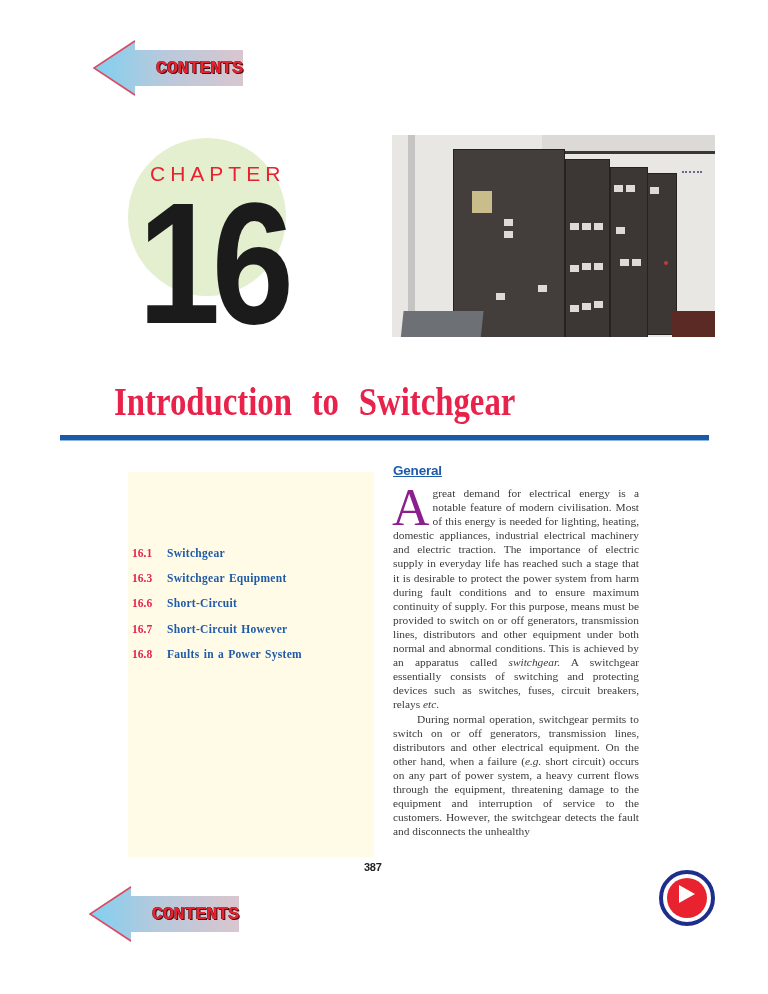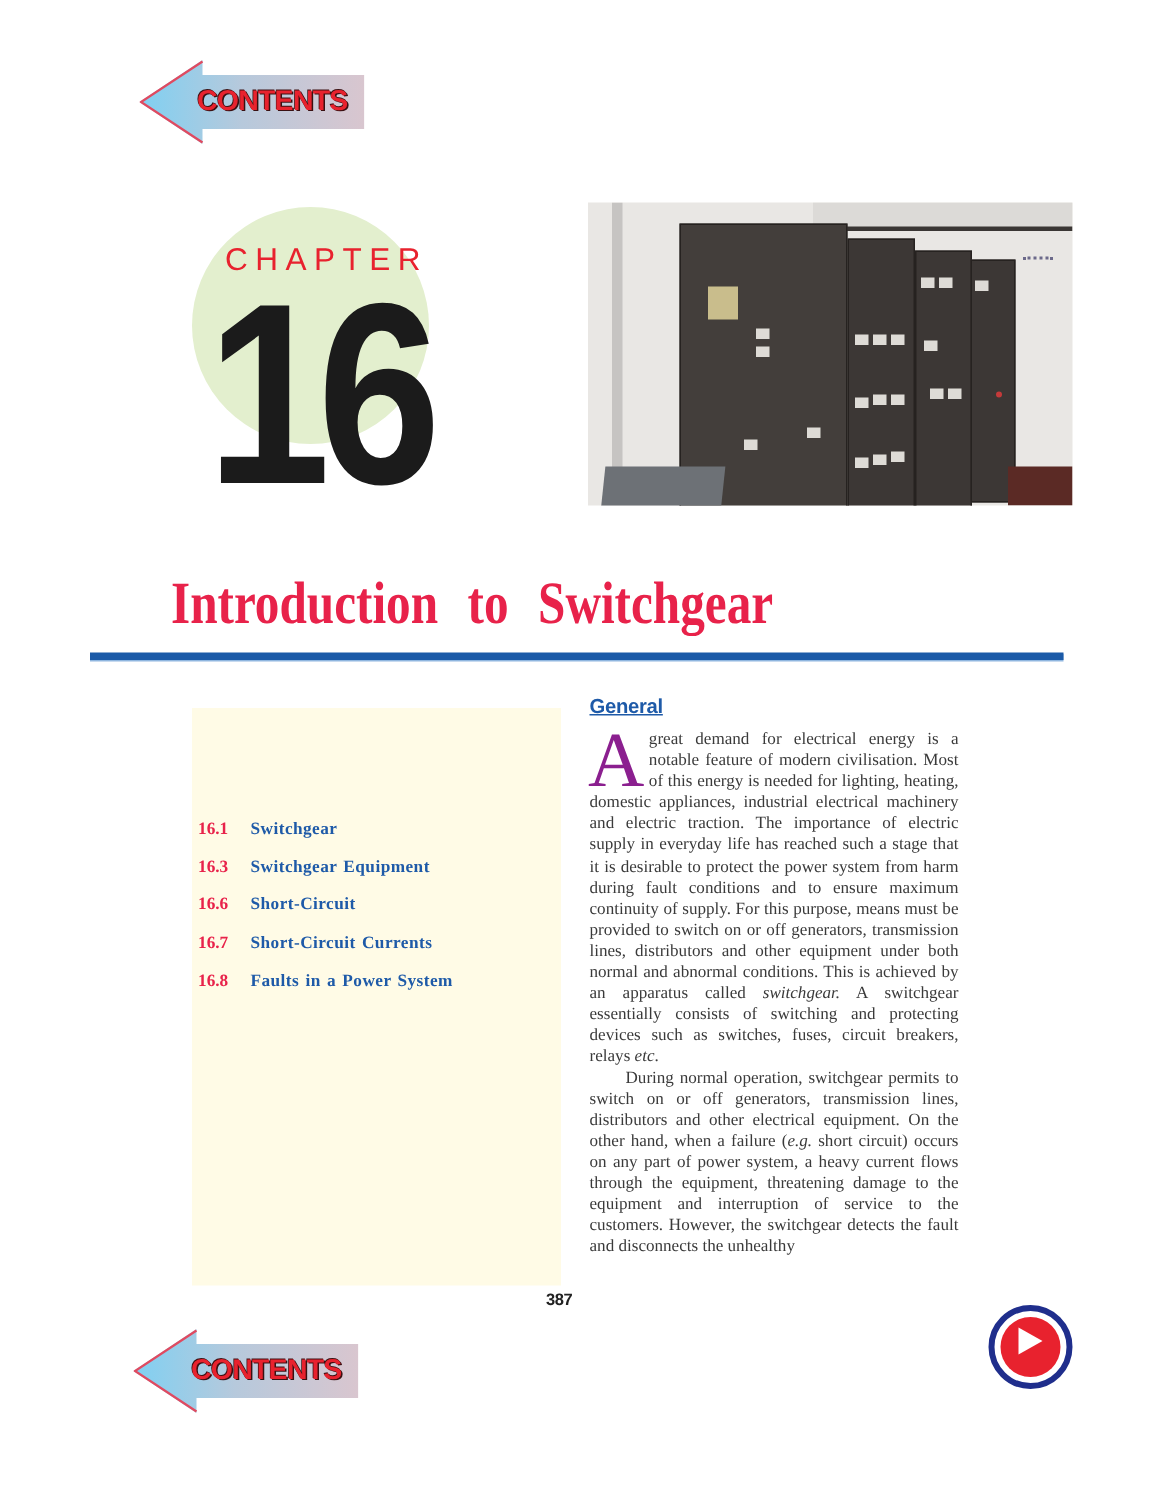--- a/index.html
+++ b/index.html
@@ -5,22 +5,22 @@
     html, body { margin: 0; padding: 0; background: #ffffff; }
     body { width: 768px; height: 994px; position: relative; overflow: hidden; font-family: "Liberation Serif", serif; }
 
     
     .contents-btn { position: absolute; width: 150px; height: 56px; cursor: pointer; }
     .contents-btn .arrow-shape { position: absolute; left: 0; top: 0; width: 150px; height: 56px;
       background: linear-gradient(90deg, #7fd0f2 0%, #b6c9dc 45%, #d9c6cf 100%);
       clip-path: polygon(0 50%, 28% 0, 28% 18%, 100% 18%, 100% 82%, 28% 82%, 28% 100%);
     }
     .contents-btn .arrow-outline { position: absolute; left: 0; top: 0; width: 150px; height: 56px; }
-    .contents-btn .label { position: absolute; left: 27px; top: 16px; width: 123px; text-align: center;
-      font-family: Liberation Sans, sans-serif; font-weight: 900; font-size: 19px; letter-spacing: -0.5px;
+    .contents-btn .label { position: absolute; left: 27px; top: 16px; width: 123px; text-align: right;
+      font-family: Liberation Mono, monospace; font-weight: 900; font-size: 19px; letter-spacing: -0.5px;
       color: #e8222e; text-shadow: 1px 1px 0 #3a1012, -0.4px -0.4px 0 #3a1012; line-height: 24px; }
 
     
     .chapter-circle { position: absolute; left: 128px; top: 138px; width: 158px; height: 158px; border-radius: 50%; background: #e3efce; }
     .chapter-word { position: absolute; left: 150px; top: 162px; font-family: "Liberation Sans", sans-serif; font-size: 21px; letter-spacing: 5px; color: #e8222e; }
     .chapter-num { position: absolute; left: 138px; top: 188px; font-family: "Liberation Sans", sans-serif; font-weight: 900; font-size: 172px; line-height: 150px; letter-spacing: -10px; color: #1b1b1b; transform: scaleX(0.86); transform-origin: left top; }
 
     
     .photo { position: absolute; left: 392px; top: 135px; width: 323px; height: 202px; background: #e9e7e4; overflow: hidden; }
     .photo .wall-pipe { position: absolute; left: 16px; top: 0; width: 7px; height: 180px; background: #c6c4c2; }
@@ -122,21 +122,21 @@
   <li class="toc-item">
       <span class="toc-num">16.3</span>
       <span class="toc-label">Switchgear Equipment</span>
     </li>
   <li class="toc-item">
       <span class="toc-num">16.6</span>
       <span class="toc-label">Short-Circuit</span>
     </li>
   <li class="toc-item">
       <span class="toc-num">16.7</span>
-      <span class="toc-label">Short-Circuit Currents</span>
+      <span class="toc-label">Short-Circuit However</span>
     </li>
   <li class="toc-item">
       <span class="toc-num">16.8</span>
       <span class="toc-label">Faults in a Power System</span>
     </li>
 </ul>
 
 <h2 class="section-heading" style="margin:0;text-decoration:underline;">General</h2>
 <div class="body-col">
   <p><span class="dropcap">A</span><span> great demand for electrical energy is a notable feature of modern civilisation. Most of this energy is needed for light­ing, heating, domestic appliances, industrial elec­trical machinery and electric traction.  The im­portance of electric supply in everyday life has reached such a stage that it is desirable to protect the power system from harm during fault condi­tions and to ensure maximum continuity of sup­ply.  For this purpose, means must be provided to switch on or off generators, transmission lines, distributors and other equipment under both nor­mal and abnormal conditions.  This is achieved by an apparatus called </span><i>switchgear.</i><span>  A switchgear essentially consists of switching and protecting devices such as switches, fuses, circuit breakers, relays </span><i>etc</i><span>.</span></p>

